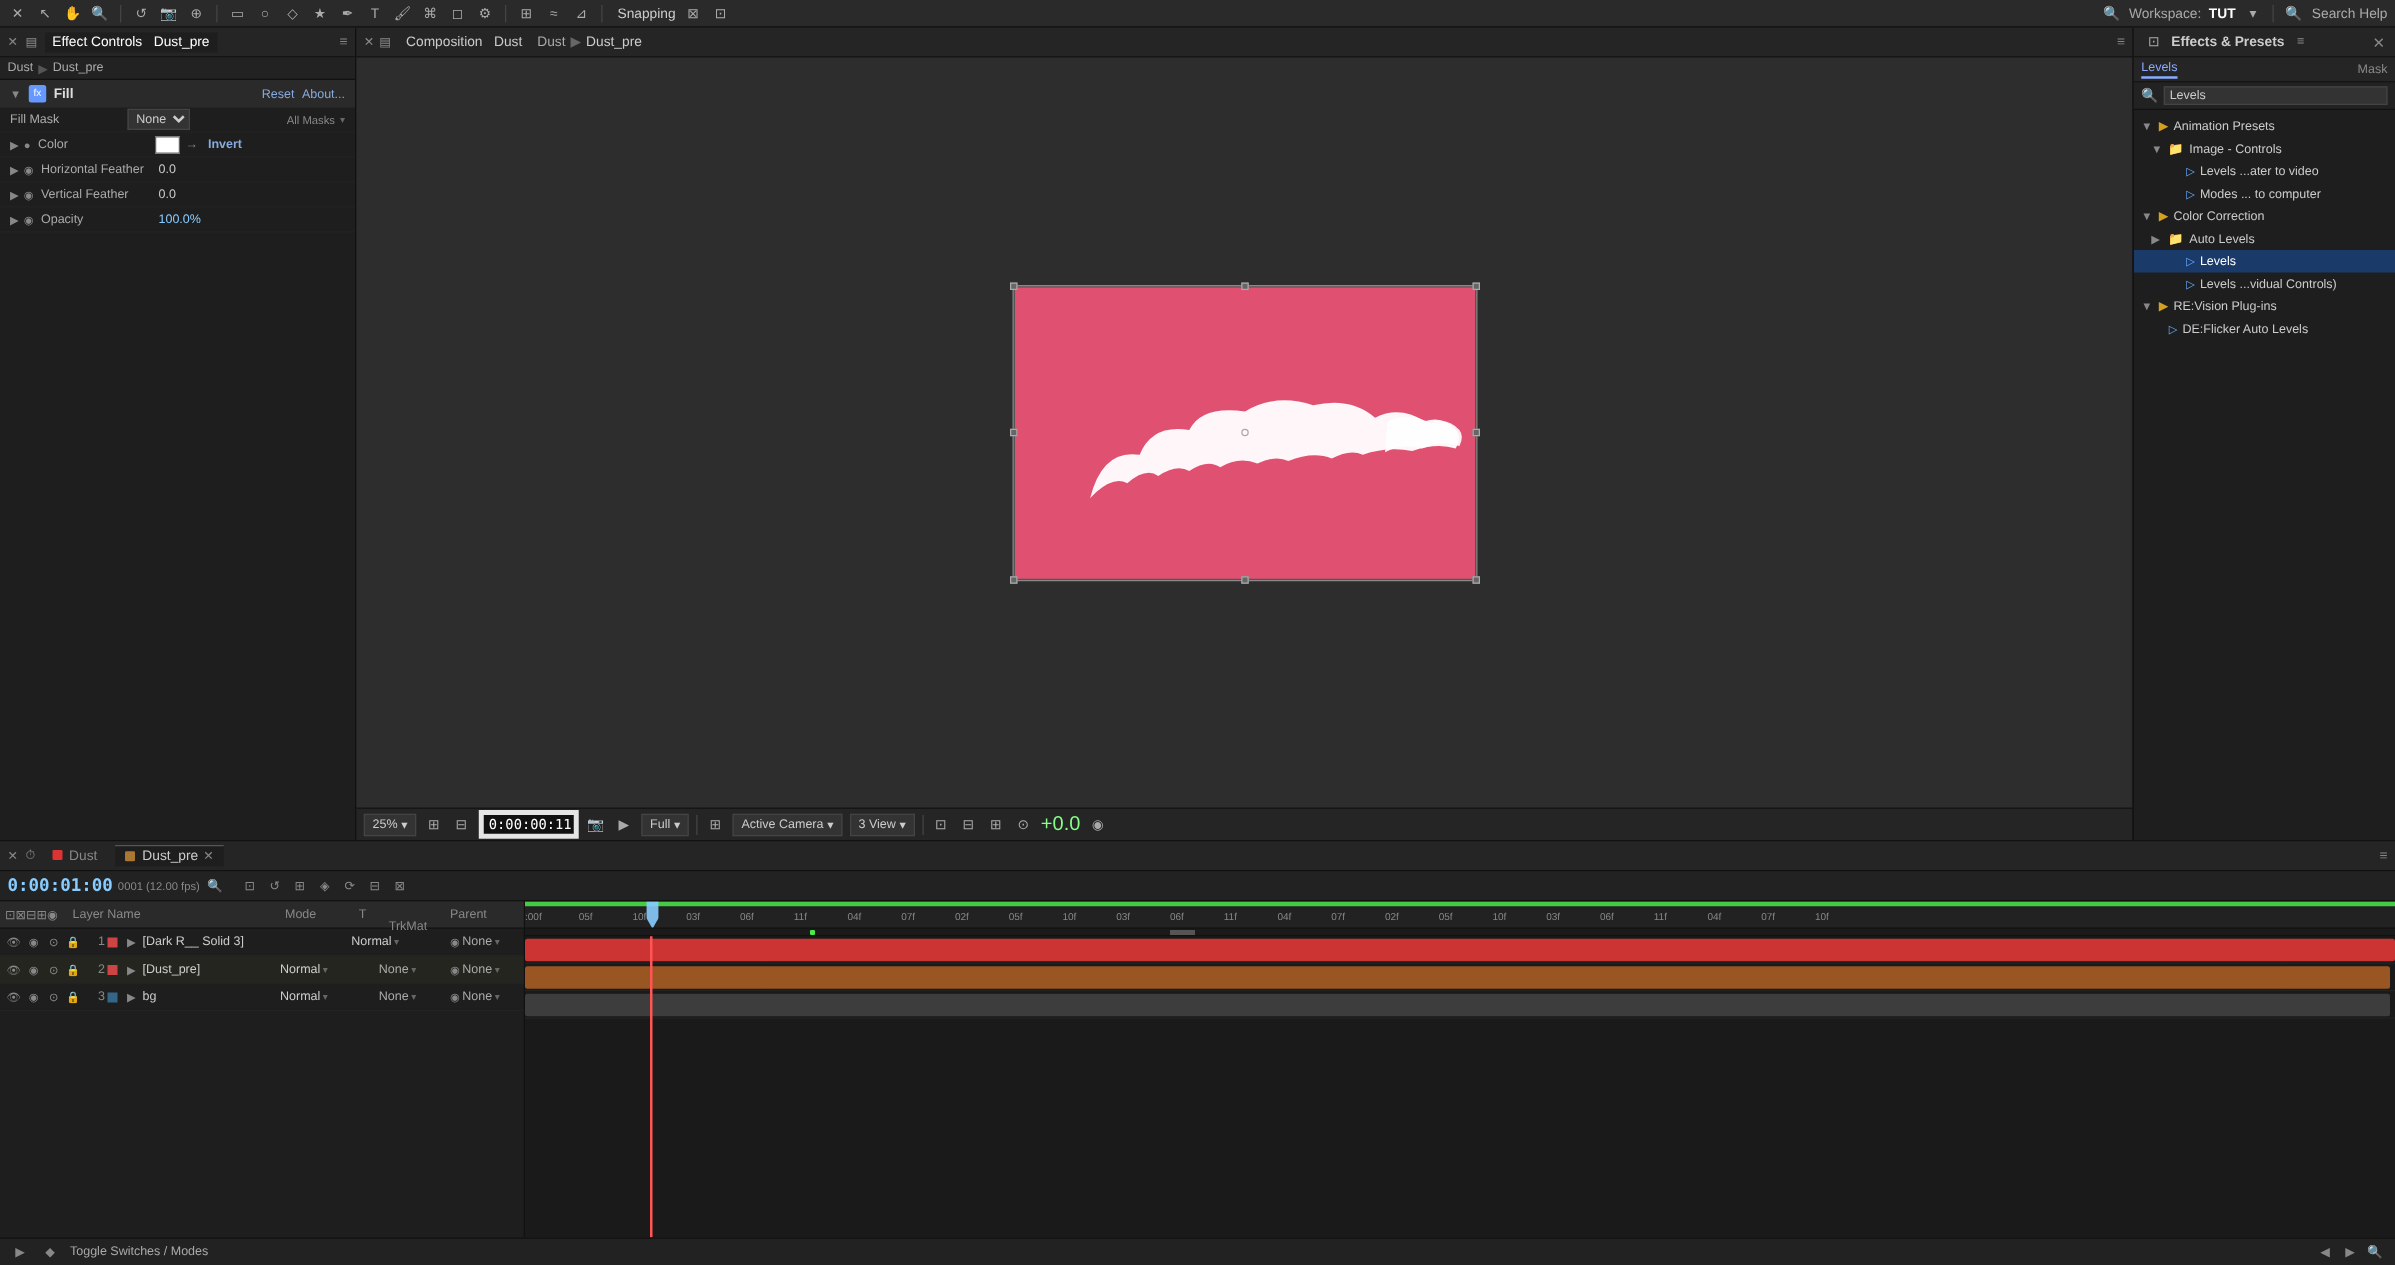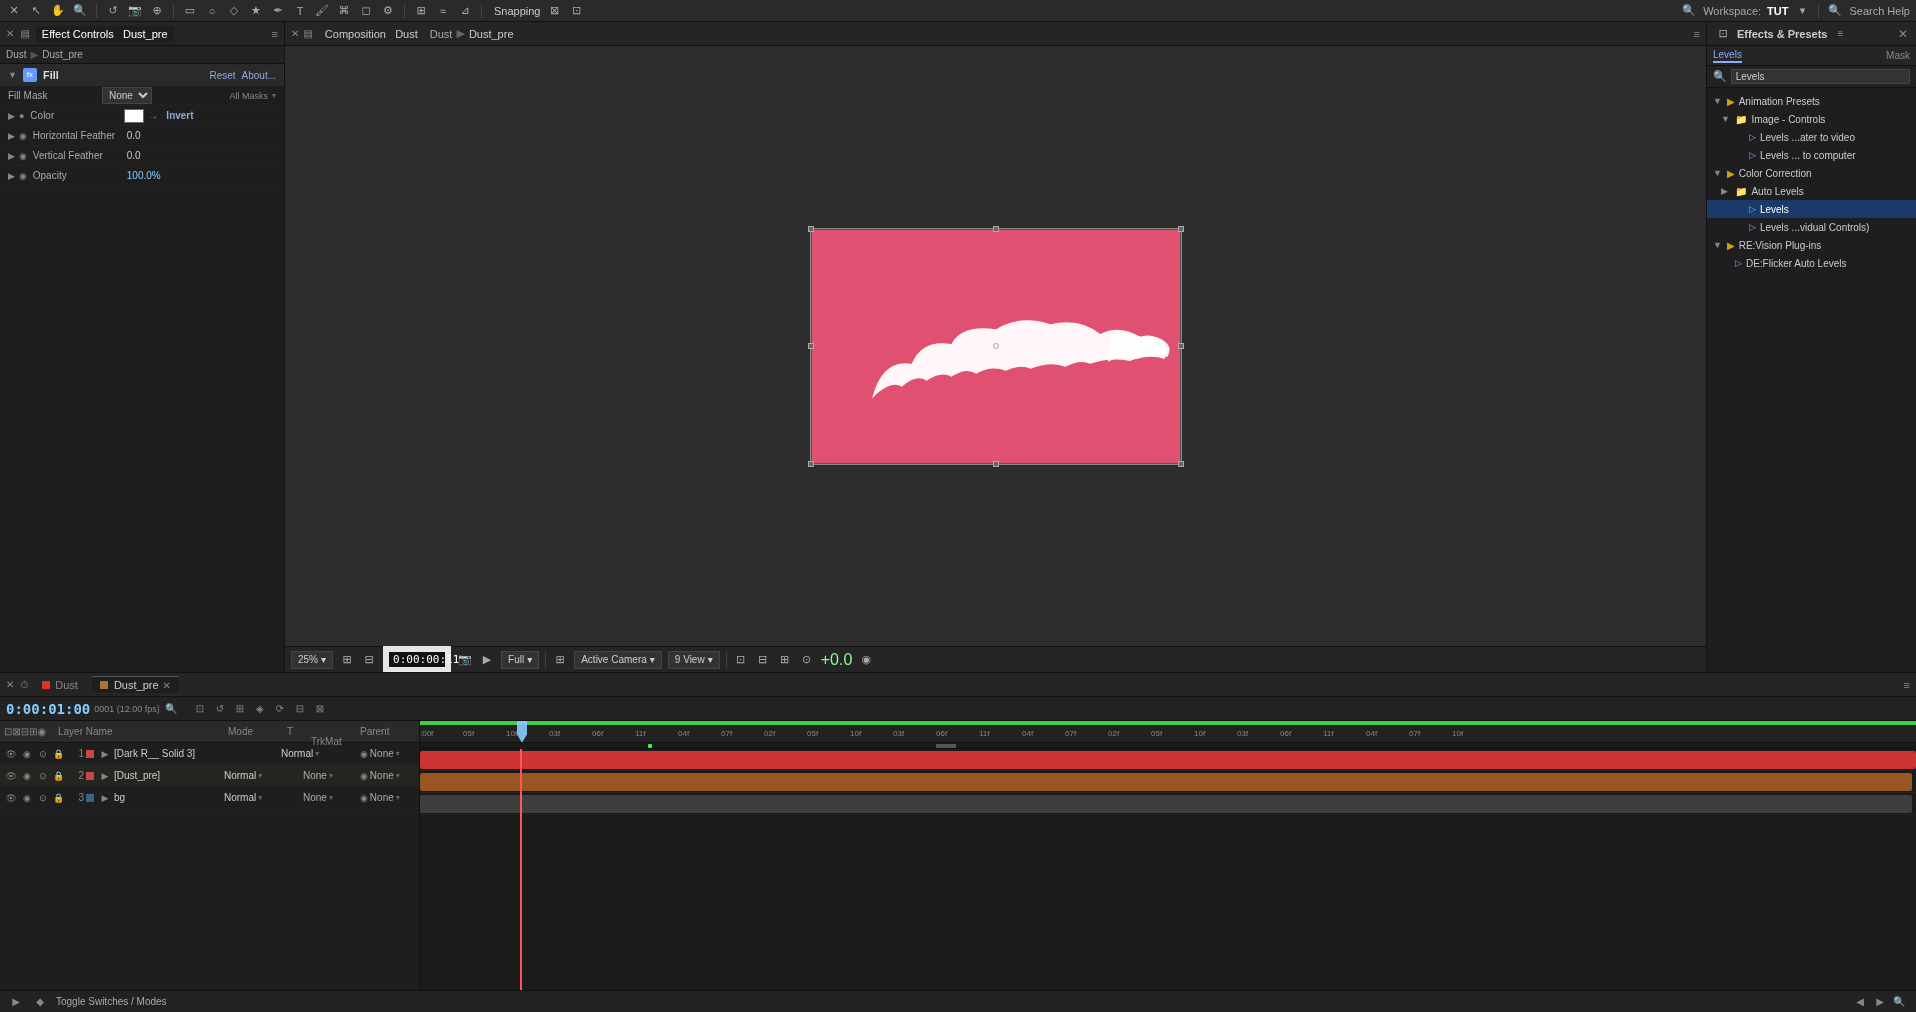--- a/index.html
+++ b/index.html
@@ -322,26 +322,26 @@
       color: #ccc;
       font-size: 10px;
       padding: 0 6px;
       cursor: pointer;
       display: flex;
       align-items: center;
       gap: 3px;
     }
     .time-display {
       background: #111;
-      border: 6px solid #e5e5e5;
+      border: 4px solid #e5e5e5;
       color: #fff;
       font-size: 11px;
       font-family: monospace;
       padding: 1px 4px;
-      width: 68px;
+      width: 80px;
       text-align: center;
     }
     .viewer-sep {
       width: 1px;
       height: 16px;
       background: #444;
     }
 
     
     .right-panel {
@@ -799,21 +799,21 @@
         <span>Full</span>
         <span>▾</span>
       </div>
       <span class="viewer-sep"></span>
       <span class="toolbar-icon">⊞</span>
       <div class="viewer-btn">
         <span>Active Camera</span>
         <span>▾</span>
       </div>
       <div class="viewer-btn">
-        <span>9 View</span>
+        <span>3 View</span>
         <span>▾</span>
       </div>
       <span class="viewer-sep"></span>
       <span class="toolbar-icon">⊡</span>
       <span class="toolbar-icon">⊟</span>
       <span class="toolbar-icon">⊞</span>
       <span class="toolbar-icon">⊙</span>
       <span style="color:#88ff88;font-size:16px;margin-left:0">+0.0</span>
       <span class="toolbar-icon">◉</span>
     </div>
@@ -849,21 +849,21 @@
         <span class="tree-label">Image - Controls</span>
       </div>
       <div class="tree-item tree-indent-2">
         <span class="tree-arrow"></span>
         <span class="tree-effect-icon">▷</span>
         <span class="tree-label">Levels ...ater to video</span>
       </div>
       <div class="tree-item tree-indent-2">
         <span class="tree-arrow"></span>
         <span class="tree-effect-icon">▷</span>
-        <span class="tree-label">Levels ... to computer</span>
+        <span class="tree-label">Modes ... to computer</span>
       </div>
 
       <div class="tree-item">
         <span class="tree-arrow">▼</span>
         <span class="tree-folder-icon">▶</span>
         <span class="tree-label">Color Correction</span>
       </div>
       <div class="tree-item tree-indent-1">
         <span class="tree-arrow">▶</span>
         <span class="tree-folder-icon">📁</span>

